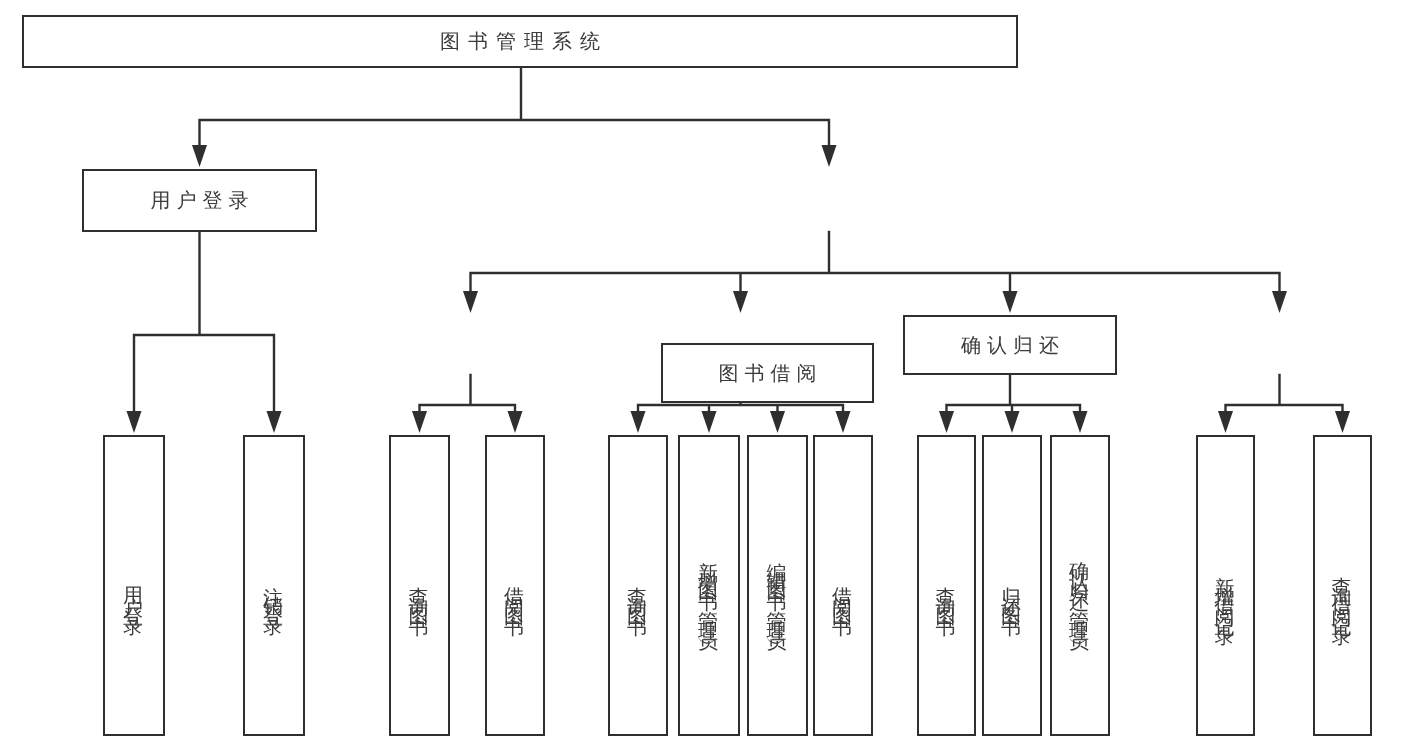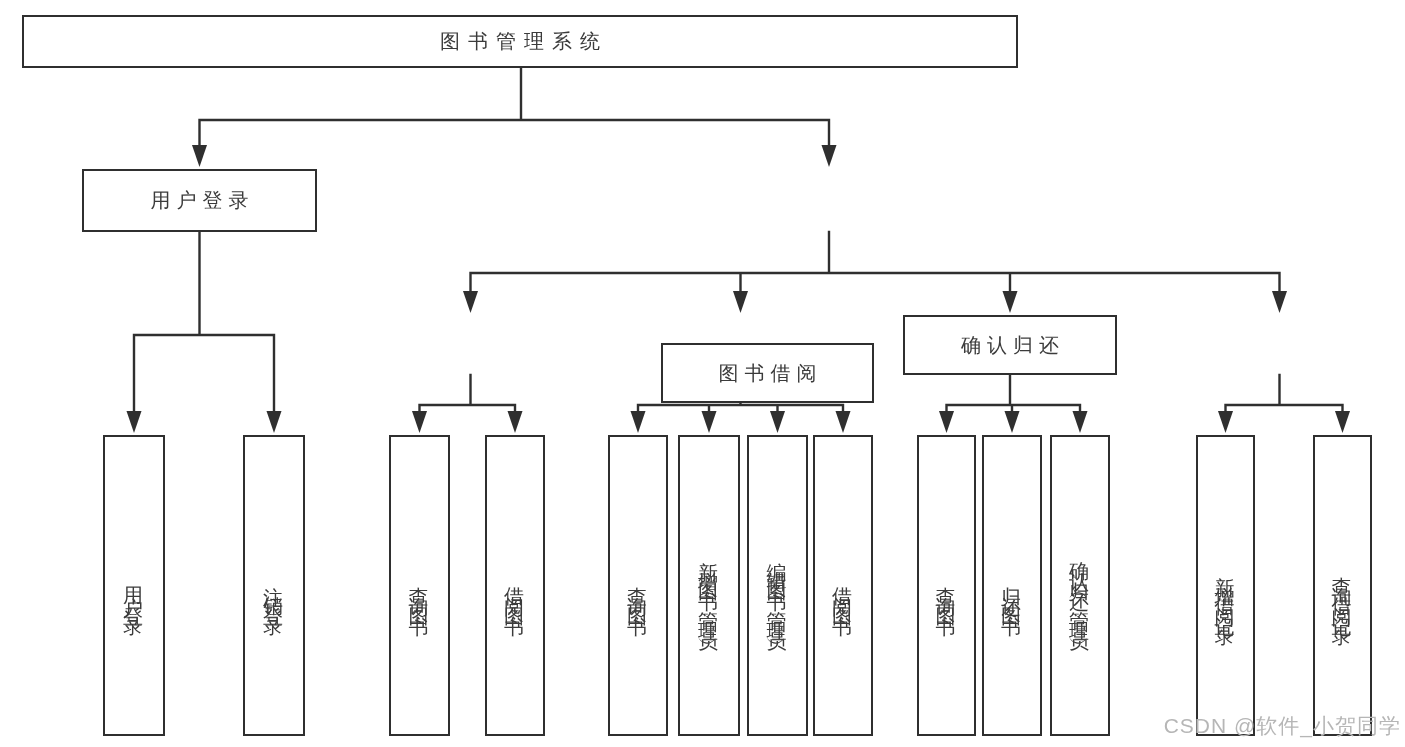--- a/index.html
+++ b/index.html
@@ -161,15 +161,14 @@
   <div class="node leaf" style="left:1050px; top:435px; width:60px; height:301px;">
     <span>确认归还（管理员）</span>
   </div>
   <div class="node leaf" style="left:1196px; top:435px; width:59px; height:301px;">
     <span>新增借阅记录</span>
   </div>
   <div class="node leaf" style="left:1313px; top:435px; width:59px; height:301px;">
     <span>查询借阅记录</span>
   </div>
 
-  <div class="watermark">CSDN @软件_小贺同学</div>
 
 </div>
 
 </body></html>

